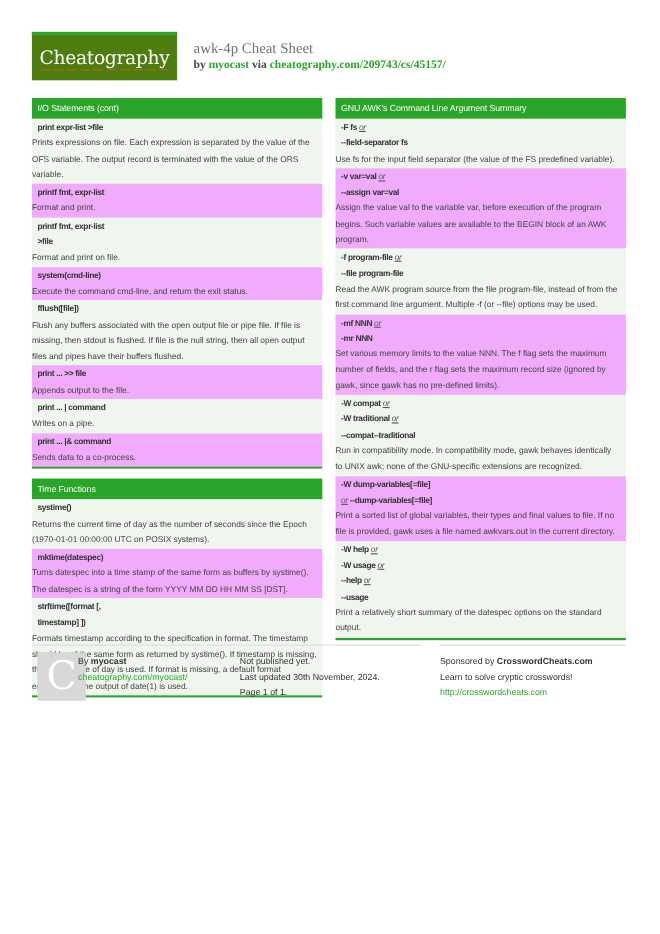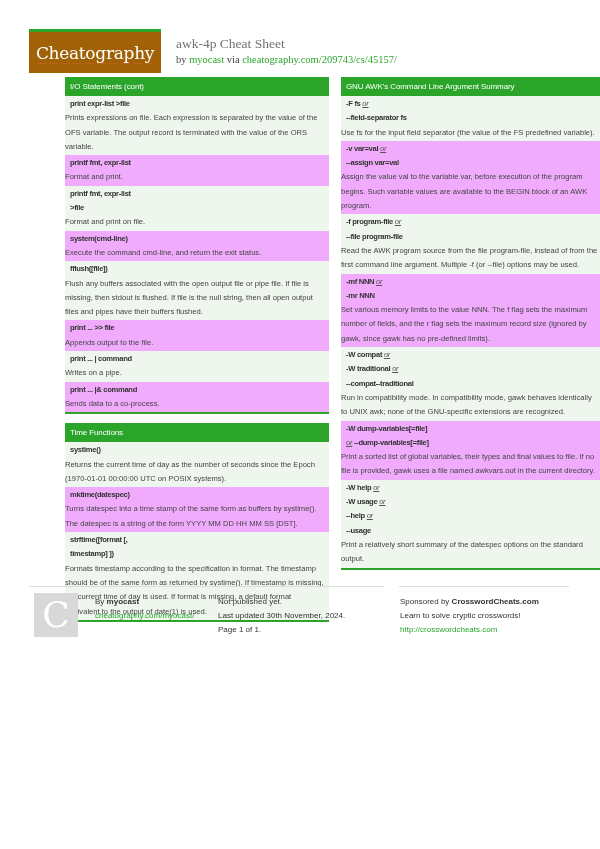--- a/index.html
+++ b/index.html
@@ -1,48 +1,48 @@
 <!DOCTYPE html>
 <html><head>
 <meta charset="utf-8">
 <style>
   * { box-sizing: border-box; margin: 0; padding: 0; }
   html, body { width: 600px; height: 849px; background: #ffffff; overflow: hidden; }
   body { position: relative; font-family: "Liberation Sans", sans-serif; color: #333; }
 
-  .logo { position: absolute; left: 29px; top: 29px; width: 132px; height: 44px; background: #a16207; border-top: 3px solid #2aa52a; display: flex; align-items: center; justify-content: center; }
+  .logo { position: absolute; left: 29px; top: 29px; width: 132px; height: 44px; background: #4d7c0f; border-top: 3px solid #2aa52a; display: flex; align-items: center; justify-content: center; }
   .logo span { font-family: "DejaVu Serif", serif; color: #ffffff; font-size: 17px; letter-spacing: -0.3px; position: relative; }
   .logo span::after { content: ""; position: absolute; left: 1px; right: 1px; bottom: -1px; height: 1px; background: repeating-linear-gradient(90deg, #c0601a 0 9px, transparent 9px 12px); }
 
   .title-block { position: absolute; left: 176px; top: 36px; }
   .sheet-title { font-family: "Liberation Serif", serif; font-size: 13.5px; color: #737373; }
-  .sheet-sub { font-family: "Liberation Serif", serif; font-size: 10.5px; color: #444; margin-top: 2px; }
+  .sheet-sub { font-family: "Liberation Serif", serif; font-size: 10.5px; color: #444; margin-top: 2px; font-weight: bold; }
   .sheet-sub .g { color: #2aa52a; }
 
-  .col { position: absolute; top: 77px; margin-left: 36px; }
+  .col { position: absolute; top: 89px; }
   .col-left { left: 29px; width: 264px; }
   .col-right { left: 305px; width: 264px; }
 
   .section { margin-bottom: 9px; border-bottom: 2px solid #2aa52a; }
   .section-header { background: #2aa52a; color: #ffffff; font-size: 8px; height: 19px; line-height: 19px; padding-left: 5px; letter-spacing: -0.1px; }
   .row { display: flex; font-size: 7.6px; line-height: 14.3px; padding: 1px 0; flex-direction: column; }
   .row.odd { background: #eef6ee; }
   .row.even { background: #f0abfc; }
   .row .k { width: 80px; padding-left: 5px; font-weight: bold; color: #333; flex-shrink: 0; letter-spacing: -0.3px; }
   .col-right .row .k { width: 104px; }
   .row .v { flex: 1; padding-right: 5px; color: #444; }
   .row .k .or { font-weight: normal; font-style: italic; color: #555; text-decoration: underline; }
 
   .footer { position: absolute; top: 586px; left: 29px; width: 540px; height: 60px; }
   .fcol { position: absolute; top: 0; border-top: 1px solid #dddddd; padding-top: 8px; font-size: 8px; line-height: 14px; color: #333; }
   .fcol-1 { left: 0; width: 156px; }
   .fcol-2 { left: 159px; width: 196px; padding-left: 30px; }
   .fcol-3 { left: 370px; width: 170px; padding-left: 1px; }
   .avatar { position: absolute; left: 5px; top: 6px; width: 44px; height: 44px; background: #d8d8d8; color: #ffffff; font-family: "DejaVu Serif", serif; font-size: 36px; text-align: center; line-height: 44px; }
-  .fc1-text { position: absolute; left: 66px; top: 8px; white-space: nowrap; }
+  .fc1-text { position: absolute; left: 42px; top: 8px; white-space: nowrap; }
   .g { color: #2aa52a; }
   b { font-weight: bold; }
 </style>
 </head>
 <body>
 
 <div class="logo">
   <span>Cheatography</span>
 </div>
 <div class="title-block">

